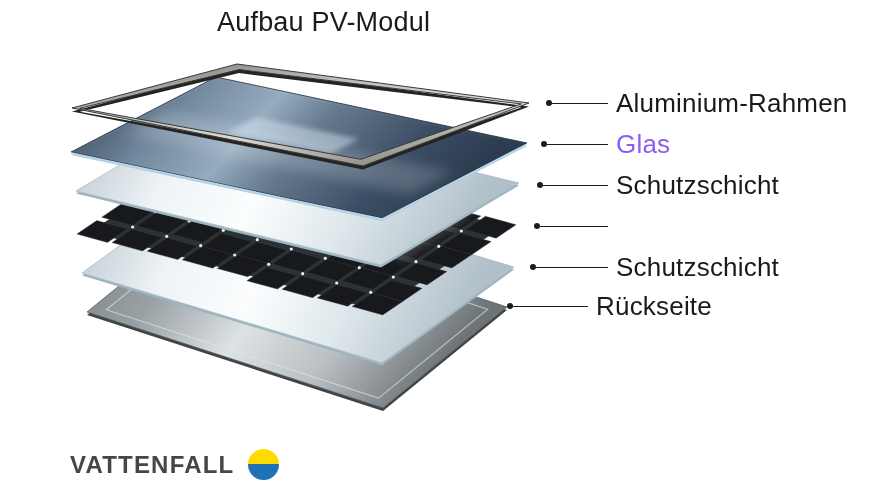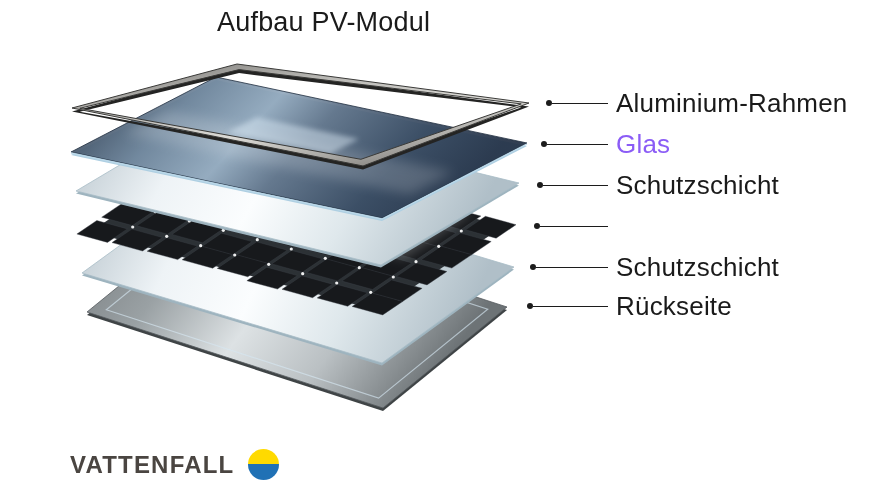--- a/index.html
+++ b/index.html
@@ -215,21 +215,21 @@
     </div>
     <div class="callout" style="left:523px;top:226px">
       <span class="dot"></span>
       <span class="line" style="width:68px"></span>
     </div>
     <div class="callout" style="left:519px;top:267px">
       <span class="dot"></span>
       <span class="line" style="width:72px"></span>
       <span class="label" style="color: rgb(26, 26, 26);">Schutzschicht</span>
     </div>
-    <div class="callout" style="left:516px;top:306px">
+    <div class="callout" style="left:496px;top:306px">
       <span class="dot"></span>
       <span class="line" style="width:75px"></span>
       <span class="label" style="color: rgb(26, 26, 26);">Rückseite</span>
     </div>
   </div>
 
   <div class="logo">
     <span class="logo-text" style="color: rgb(74, 69, 65);">VATTENFALL</span>
     <span class="logo-circle" style="background: linear-gradient(rgb(255, 218, 0) 0px, rgb(255, 218, 0) 50%, rgb(32, 113, 181) 50%, rgb(32, 113, 181) 100%);"></span>
   </div>

